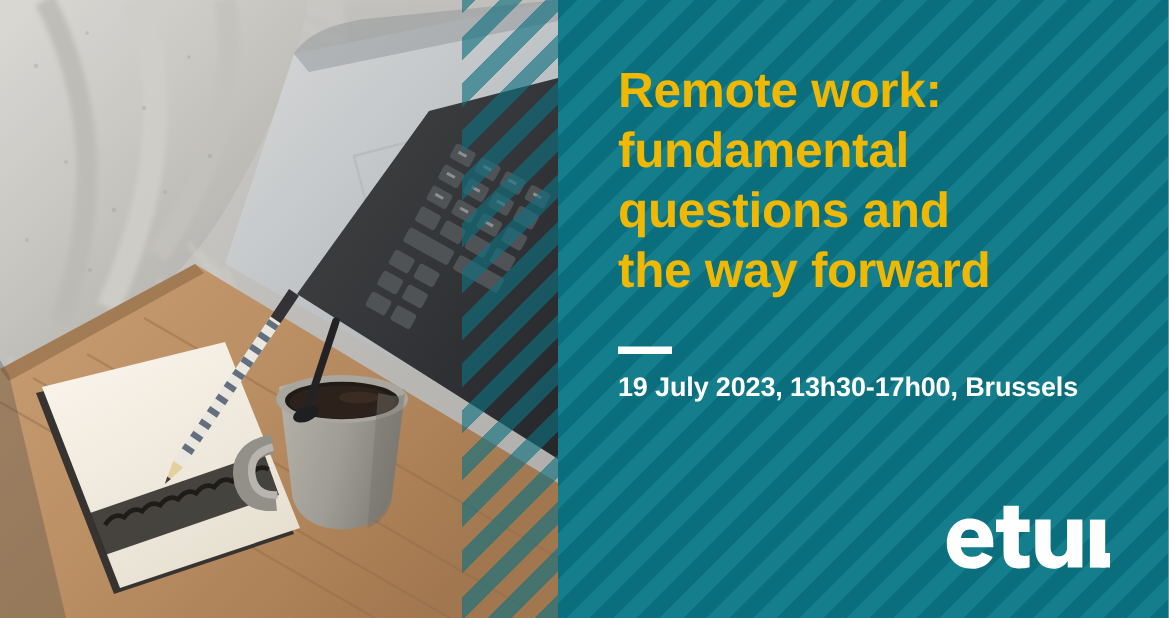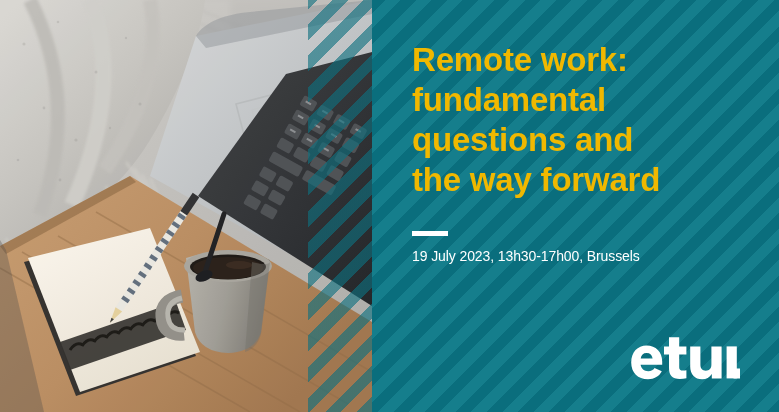--- a/index.html
+++ b/index.html
@@ -89,22 +89,22 @@
     height:5px;
     background:#ffffff;
   }
 
   .subtitle{
     position:absolute;
     left:40px;
     top:248px;
     margin:0;
     color:#ffffff;
-    font-size:14px;
-    font-weight:normal;
+    font-size:18px;
+    font-weight:bold;
     letter-spacing:-0.1px;
     white-space:nowrap;
   }
 
   .logo{
     position:absolute;
     left:258px;
     top:336px;
     width:110px;
     height:52px;

